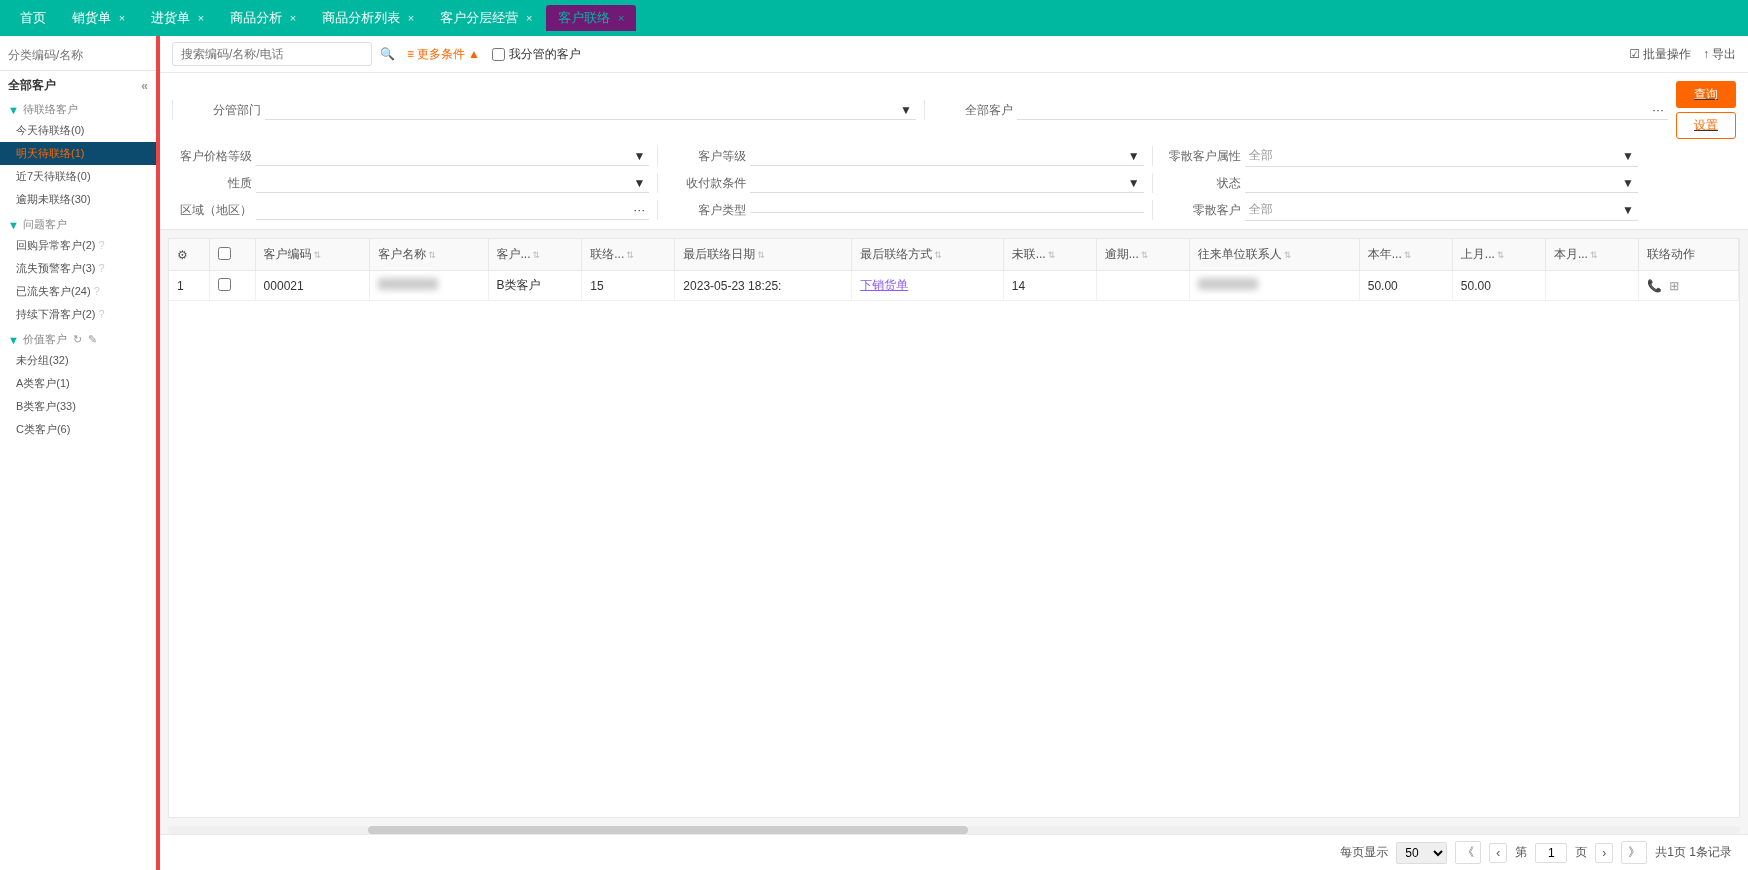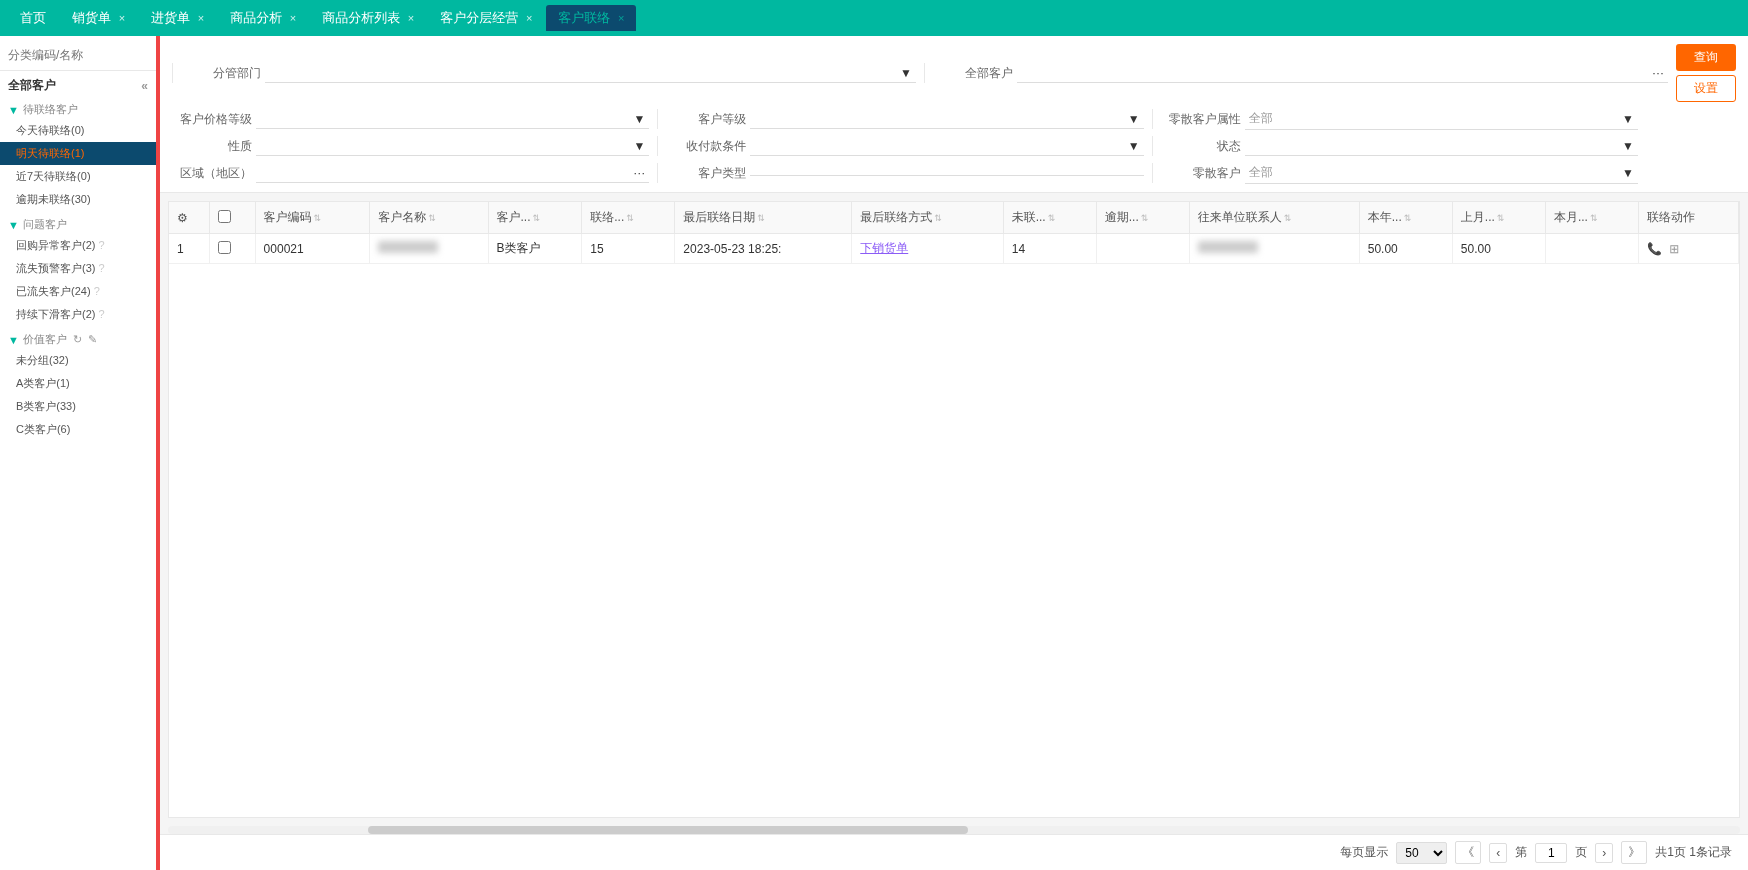--- a/index.html
+++ b/index.html
@@ -15,21 +15,21 @@
       gap: 2px;
     }
     .nav-item {
       color: #fff;
       padding: 4px 12px;
       cursor: pointer;
       border-radius: 3px 3px 0 0;
       font-size: 13px;
       white-space: nowrap;
     }
-    .nav-item.active { background: #0c4a6e; color: #00b8a0; }
+    .nav-item.active { background: #701a75; color: #00b8a0; }
     .nav-item .close { margin-left: 4px; font-size: 11px; opacity: 0.8; }
 
     
     .main-layout {
       display: flex;
       height: calc(100vh - 36px);
     }
 
     
     .sidebar {
@@ -202,20 +202,21 @@
       border-radius: 3px;
       padding: 4px 14px;
       cursor: pointer;
       font-size: 12px;
     }
     .query-btn-group {
       display: flex;
       flex-direction: column;
       gap: 4px;
       min-width: 60px;
+      text-decoration: underline;
     }
 
     
     .table-container {
       flex: 1;
       background: #fff;
       overflow: auto;
       margin: 8px;
       border: 1px solid #e8e8e8;
     }
@@ -356,20 +357,43 @@
       <span style="color:#999;margin-left:2px;">✎</span>
     </div>
     <div class="sidebar-item">未分组(32)</div>
     <div class="sidebar-item">A类客户(1)</div>
     <div class="sidebar-item">B类客户(33)</div>
     <div class="sidebar-item">C类客户(6)</div>
   </aside>
 
   <div class="content-area">
 
+    <div class="filter-bar">
+      <input class="filter-search-input" type="text" placeholder="搜索编码/名称/电话" style="">
+      <span style="color:#f60;cursor:pointer;">🔍</span>
+      <div class="filter-btn">
+        <span style="color:#f60;">≡</span>
+        <span>更多条件</span>
+        <span>▲</span>
+      </div>
+      <div class="filter-checkbox">
+        <input type="checkbox" style="">
+        <span>我分管的客户</span>
+      </div>
+      <div class="right-actions">
+        <div class="action-link">
+          <span>☑</span>
+          <span>批量操作</span>
+        </div>
+        <div class="action-link">
+          <span>↑</span>
+          <span>导出</span>
+        </div>
+      </div>
+    </div>
 
     <div class="filter-panel">
 
       <div class="filter-row">
         <div class="filter-divider"></div>
         <div class="filter-cell">
           <span class="filter-label">分管部门</span>
           <div class="filter-select">
             <span class="filter-select-text"></span>
             <span>▼</span>

